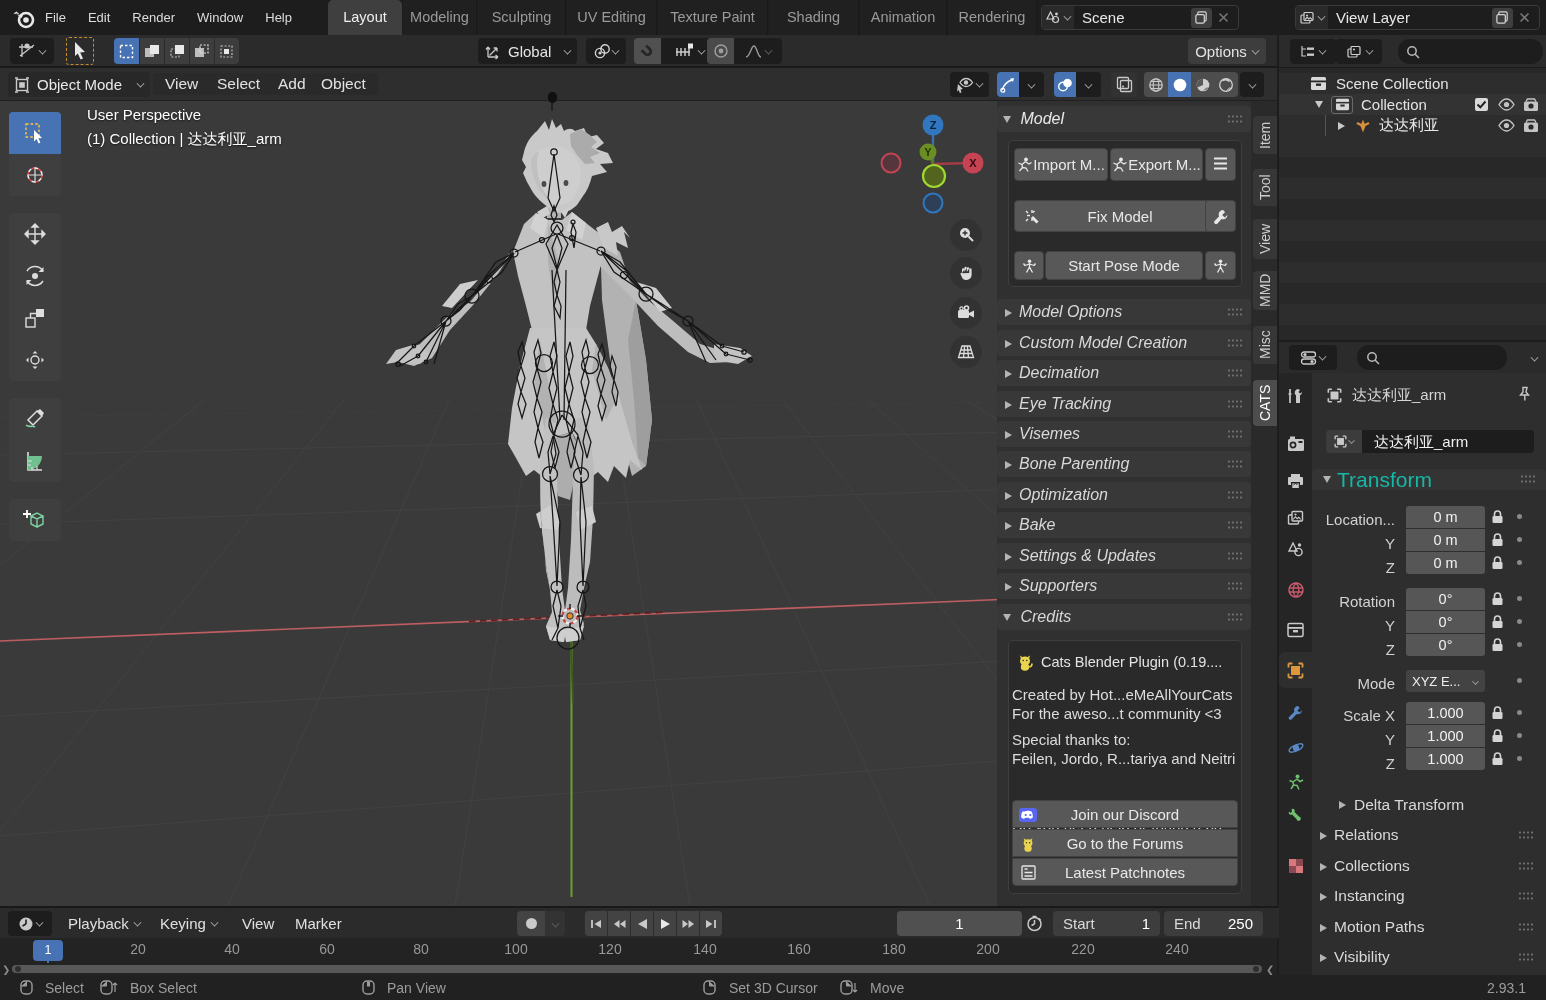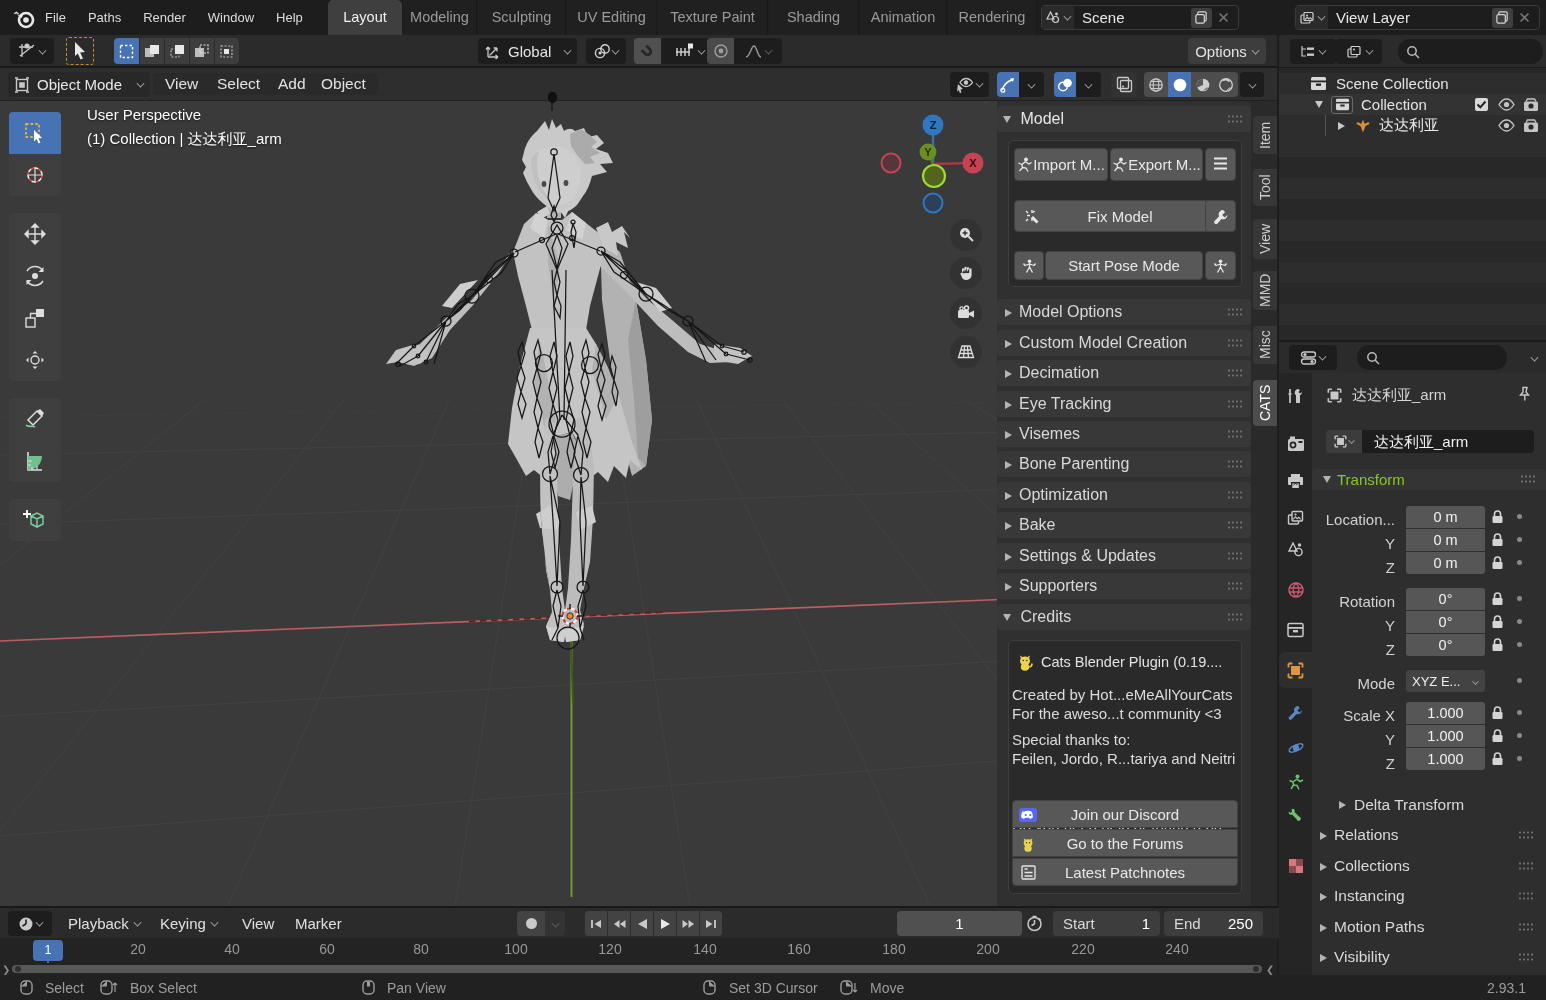--- a/index.html
+++ b/index.html
@@ -29,21 +29,21 @@
 
 #viewport { position:absolute; left:0; top:101px; width:1277px; height:805px; background:#3a3a3b; overflow:hidden; }
 #vpborder { position:absolute; left:0; top:906px; width:1277px; height:2px; background:#191919; }
 
 
 .tbtn { position:absolute; left:9px; width:52px; height:42px; background:#3f3f3f; border-radius:0; }
 .tbtn svg { position:absolute; left:50%; top:50%; transform:translate(-50%,-50%); }
 
 
 #npanel { position:absolute; left:997px; top:0px; width:254px; height:805px; background:#303030; }
-.sect { position:relative; height:26px; line-height:26px; color:#d9d9d9; font-size:16px; background:#383838; border-radius:4px; }
+.sect { position:relative; height:26px; line-height:26px; color:#d9d9d9; font-size:16px; background:#383838; border-radius:4px;font-style:italic; }
 .tri-r { display:inline-block; width:0; height:0; border-left:7px solid #b4b4b4; border-top:4.5px solid transparent; border-bottom:4.5px solid transparent; margin:0 7px 0 8px; }
 .tri-d { display:inline-block; width:0; height:0; border-top:7px solid #b4b4b4; border-left:4.5px solid transparent; border-right:4.5px solid transparent; margin:0 5px 1px 6px; }
 .grip { position:absolute; right:8px; top:50%; width:16px; height:10px; transform:translateY(-50%);
   background-image:radial-gradient(circle, #6f6f6f 1px, transparent 1.2px); background-size:4px 5px; }
 .btn { background:#585858; border:1px solid #424242; border-radius:4px; color:#e8e8e8; text-align:center; position:absolute; font-size:15px; }
 
 .vtab { position:absolute; left:2px; width:24px; background:#373737; border-radius:0 4px 4px 0; color:#cdcdcd; font-size:14px;
   writing-mode:vertical-rl; transform:rotate(180deg); text-align:center; line-height:24px; }
 .vtab.active { background:#4d4d4d; color:#ffffff; }
 
@@ -77,21 +77,21 @@
 <body>
 <div id="root">
 
 <div id="topbar">
   <svg class="abs" style="left:12px;top:6px" width="24" height="23" viewBox="0 0 24 23">
     <circle cx="14" cy="14" r="7" fill="none" stroke="#e8e8e8" stroke-width="2.6"></circle>
     <circle cx="14" cy="14" r="2.8" fill="#e8e8e8"></circle>
     <path d="M9 9.5 L1.5 7.5 L4.5 5.5 Z M3 7 L9.5 12 L11 9.5 Z" fill="#e8e8e8"></path>
   </svg>
   <div class="abs" style="left:34px;top:0">
-    <span class="menu">File</span><span class="menu">Paths</span><span class="menu">Render</span><span class="menu">Window</span><span class="menu">Help</span>
+    <span class="menu">File</span><span class="menu">Edit</span><span class="menu">Render</span><span class="menu">Window</span><span class="menu">Help</span>
   </div>
   <div class="wstab active" style="left:328px;width:74px;">Layout</div>
   <div class="wstab" style="left:403px;width:74px;">Modeling</div>
   <div class="wstab" style="left:478px;width:88px;">Sculpting</div>
   <div class="wstab" style="left:567px;width:90px;">UV Editing</div>
   <div class="wstab" style="left:658px;width:110px;">Texture Paint</div>
   <div class="wstab" style="left:769px;width:90px;">Shading</div>
   <div class="wstab" style="left:860px;width:87px;">Animation</div>
   <div class="wstab" style="left:948px;width:89px;">Rendering</div>
 
@@ -1007,21 +1007,21 @@
           <rect x="4" y="4" width="9" height="9" fill="#c9c9c9"></rect>
           <path d="M1.5 1.5 h4 M11.5 1.5 h4 M1.5 15.5 h4 M11.5 15.5 h4 M1.5 1.5 v4 M1.5 11.5 v4 M15.5 1.5 v4 M15.5 11.5 v4" stroke="#c9c9c9" stroke-width="1.8"></path>
         </svg>
     <span class="dchev" style="margin-left:1px;transform:rotate(45deg) scale(0.65)"></span>
   </div>
   <div class="abs" style="left:83px;top:88px;width:172px;height:23px;background:#1d1d1d;border-radius:0 4px 4px 0;color:#f0f0f0;line-height:23px;padding-left:12px">达达利亚_arm</div>
 
   <div class="abs" style="left:33px;top:127px;width:234px;height:21px;background:#343434;border-radius:4px 4px 0 0"></div>
   <div class="abs row" style="left:44px;top:128px;height:19px">
         <span class="tri-d" style="margin:0 6px 0 0"></span>
-        <span style="color:#84cc16;font-size:15px">Transform</span>
+        <span style="color:#14b8a6;font-size:21px">Transform</span>
       </div>
   <span class="grip" style="position:absolute;right:10px;top:137px"></span>
 
   <div class="plabel" style="left:40px;top:169px;width:76px">Location...</div>
   <div class="plabel" style="left:40px;top:193px;width:76px">Y</div>
   <div class="plabel" style="left:40px;top:217px;width:76px">Z</div>
   <div class="pfield" style="left:127px;top:164px;width:79px;height:22px;border-radius:3px 3px 0 0">0 m</div>
   <div class="pfield" style="left:127px;top:187px;width:79px;height:22px">0 m</div>
   <div class="pfield" style="left:127px;top:210px;width:79px;height:22px;border-radius:0 0 3px 3px">0 m</div>
 

